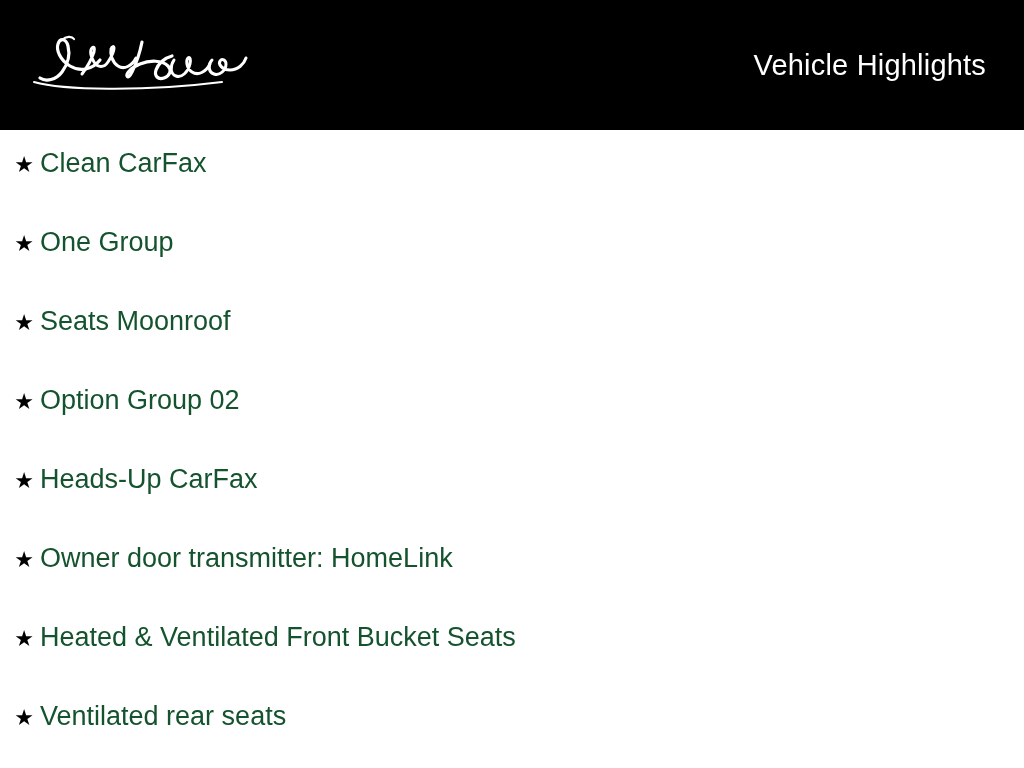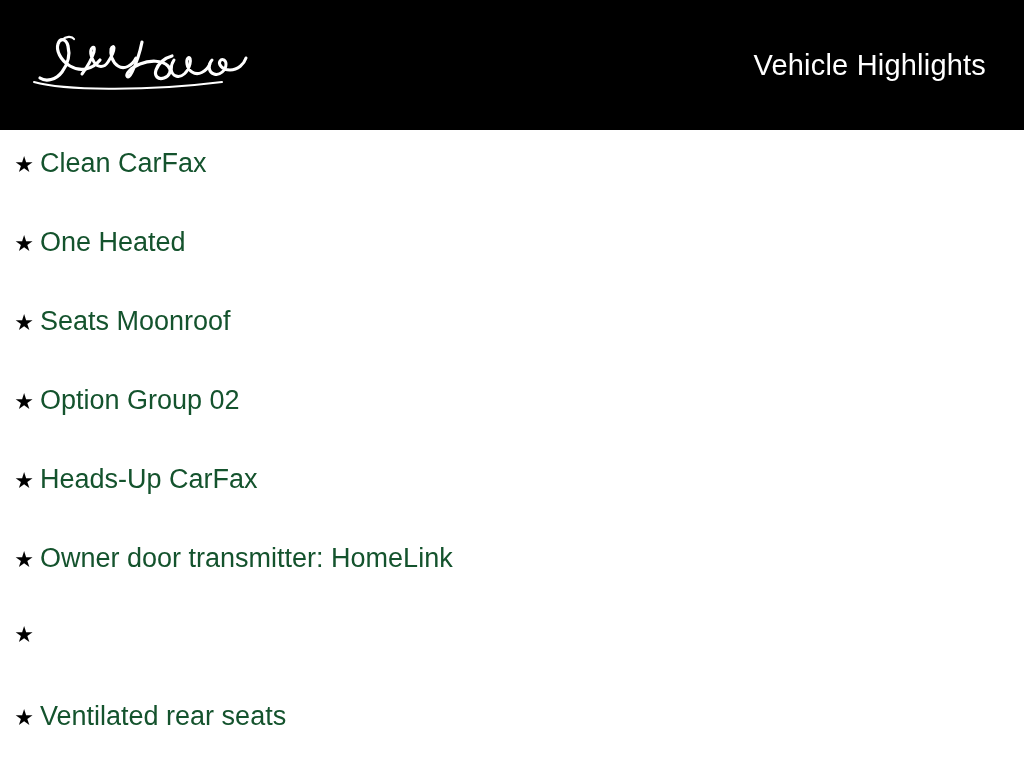--- a/index.html
+++ b/index.html
@@ -96,21 +96,21 @@
 
   <div class="highlights">
 
     <div class="highlight-row">
       <span class="bullet-star">★</span>
       <span class="highlight-text">Clean CarFax</span>
     </div>
 
     <div class="highlight-row">
       <span class="bullet-star">★</span>
-      <span class="highlight-text">One Heated</span>
+      <span class="highlight-text">One Group</span>
     </div>
 
     <div class="highlight-row">
       <span class="bullet-star">★</span>
       <span class="highlight-text">Seats Moonroof</span>
     </div>
 
     <div class="highlight-row">
       <span class="bullet-star">★</span>
       <span class="highlight-text">Option Group 02</span>
@@ -121,20 +121,21 @@
       <span class="highlight-text">Heads-Up CarFax</span>
     </div>
 
     <div class="highlight-row">
       <span class="bullet-star">★</span>
       <span class="highlight-text">Owner door transmitter: HomeLink</span>
     </div>
 
     <div class="highlight-row">
       <span class="bullet-star">★</span>
+      <span class="highlight-text">Heated &amp; Ventilated Front Bucket Seats</span>
     </div>
 
     <div class="highlight-row">
       <span class="bullet-star">★</span>
       <span class="highlight-text">Ventilated rear seats</span>
     </div>
 
   </div>
 
 </div>

